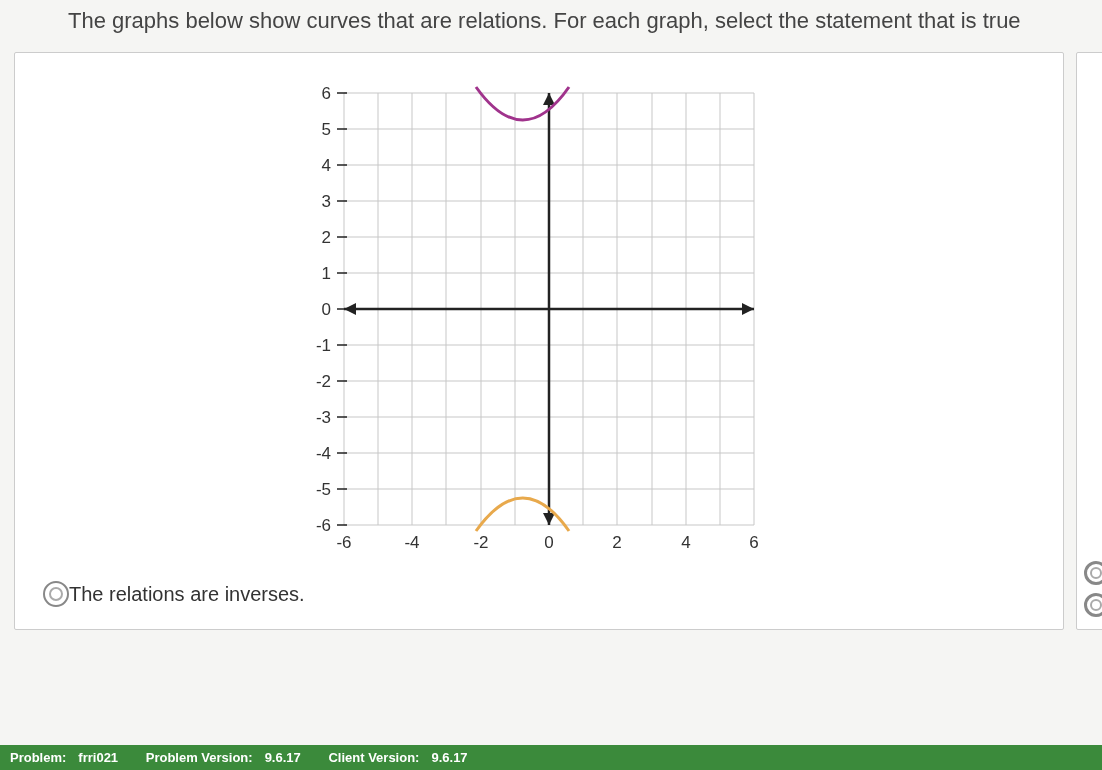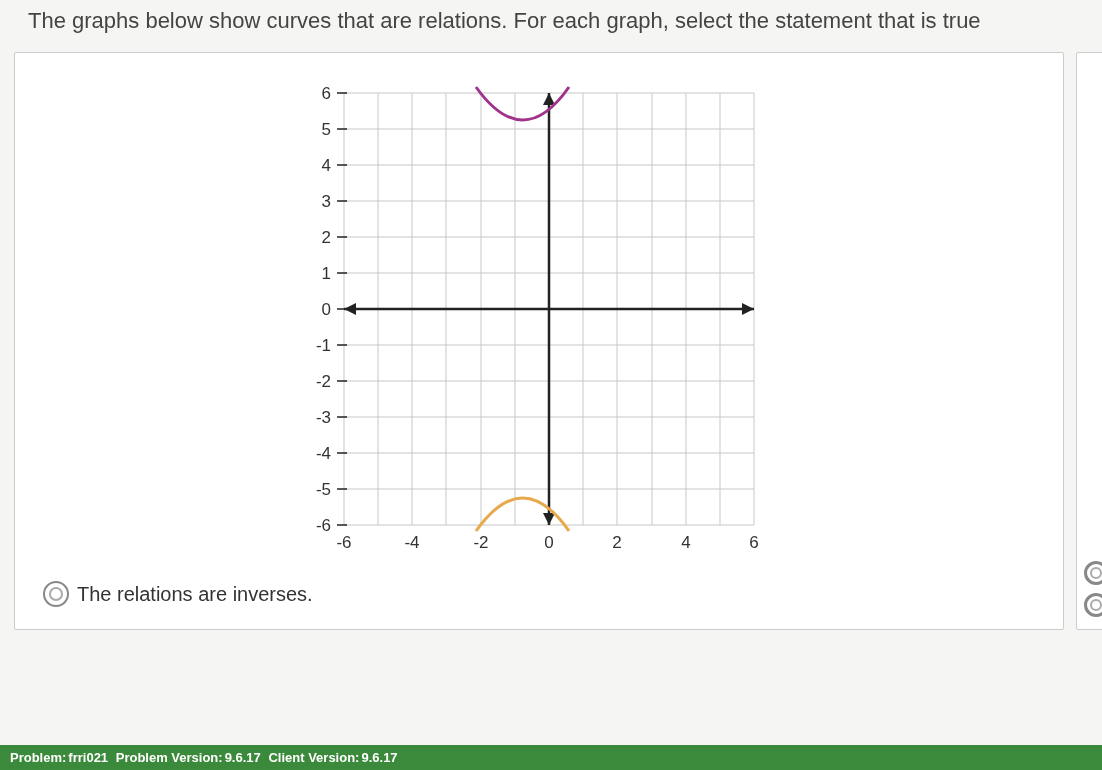--- a/index.html
+++ b/index.html
@@ -8,20 +8,21 @@
     background: #f5f5f3;
     width: 1102px;
     height: 770px;
     overflow: hidden;
     position: relative;
   }
   .question {
     font-size: 22px;
     color: #444;
     padding: 8px 14px 18px 28px;
+    margin-left: 40px;
   }
   .card-container {
     display: flex;
     gap: 12px;
     padding: 0 14px;
   }
   .card {
     background: #fff;
     border: 1px solid #ccc;
     border-radius: 2px;
@@ -51,21 +52,21 @@
     width: 520px;
     height: 490px;
   }
   svg { display: block; }
   .options {
     padding: 4px 8px 4px 8px;
   }
   .option {
     display: flex;
     align-items: center;
-    gap: 8px;
+    gap: 0;
     font-size: 20px;
     color: #333;
     margin-bottom: 8px;
     cursor: pointer;
   }
   .radio {
     width: 26px;
     height: 26px;
     border-radius: 50%;
     border: 2px solid #888;
@@ -103,21 +104,21 @@
     position: absolute;
     left: 0;
     right: 0;
     bottom: 0;
     background: #3b8a3b;
     color: #fff;
     font-size: 13px;
     font-weight: bold;
     padding: 5px 10px;
     display: flex;
-    gap: 2px;
+    gap: 12px;
   }
   .tick-label { font: 17px Arial; fill: #333; }
 </style>
 </head>
 <body>
 
 <div class="question">The graphs below show curves that are relations. For each graph, select the statement that is true</div>
 
 <div class="card-container">
   <div class="card">

